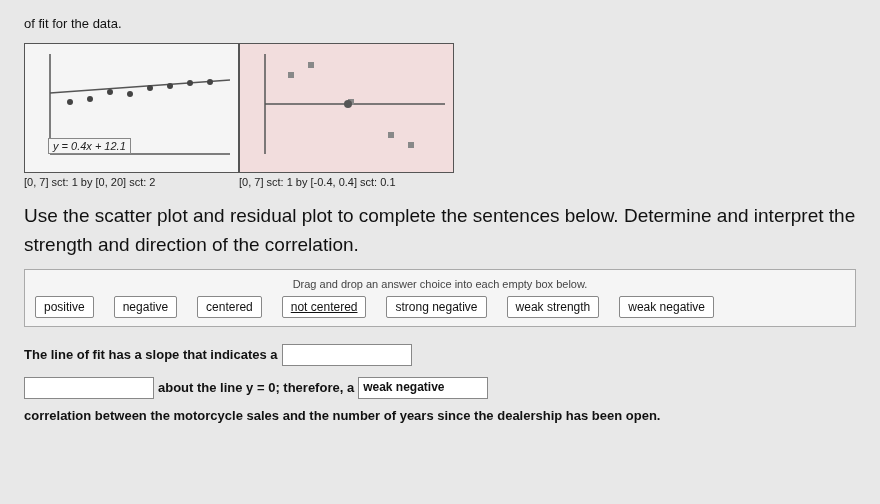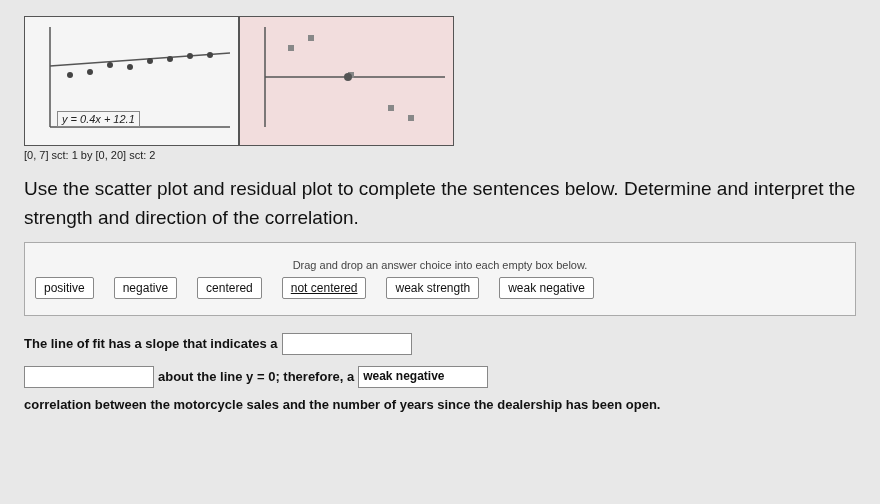--- a/index.html
+++ b/index.html
@@ -52,38 +52,38 @@
     }
     .plot-label {
       font-size: 11px;
       color: #222;
       margin-top: 3px;
     }
     
     .eq-label {
       position: absolute;
       bottom: 18px;
-      left: 32px;
+      left: 23px;
       background: #f5f5f5;
       border: 1px solid #888;
       padding: 1px 4px;
       font-size: 11px;
       color: #222;
       font-style: italic;
     }
     .instructions-text {
       font-size: 19px;
       color: #111;
       margin-bottom: 10px;
       line-height: 1.5;
     }
     .drag-drop-area {
       background: #f5f5f5;
       border: 1px solid #aaa;
-      padding: 16px 10px;
+      padding: 8px 10px;
       margin-bottom: 16px;
     }
     .drag-instruction {
       font-size: 11px;
       color: #444;
       margin-bottom: 6px;
       text-align: center;
     }
     .answer-chips {
       display: flex;
@@ -131,20 +131,21 @@
     .sentence-row {
       margin-bottom: 10px;
       font-weight: bold;
     }
   </style>
 </head>
 <body>
 
 <div class="main-container">
 
+  <p class="intro-text">of fit for the data.</p>
 
   <div class="plots-row">
 
     <div class="plot-container">
       <div class="plot-box plot-box-left">
         <svg width="215" height="130">
 
           <line x1="25" y1="10" x2="25" y2="110" stroke="#555" stroke-width="1.5"></line>
           <line x1="25" y1="110" x2="205" y2="110" stroke="#555" stroke-width="1.5"></line>
 
@@ -176,32 +177,34 @@
 
           <rect x="48" y="28" width="6" height="6" fill="#888"></rect>
           <rect x="68" y="18" width="6" height="6" fill="#888"></rect>
           <rect x="108" y="55" width="6" height="6" fill="#888"></rect>
           <rect x="148" y="88" width="6" height="6" fill="#888"></rect>
           <rect x="168" y="98" width="6" height="6" fill="#888"></rect>
 
           <circle cx="108" cy="60" r="4" fill="#555"></circle>
         </svg>
       </div>
+      <div class="plot-label">[0, 7] sct: 1 by [-0.4, 0.4] sct: 0.1</div>
     </div>
   </div>
 
   <p class="instructions-text">Use the scatter plot and residual plot to complete the sentences below. Determine and interpret the strength and direction of the correlation.</p>
 
   <div class="drag-drop-area">
     <div class="drag-instruction">Drag and drop an answer choice into each empty box below.</div>
     <div class="answer-chips">
       <div class="chip">positive</div>
       <div class="chip">negative</div>
       <div class="chip">centered</div>
       <div class="chip not-centered">not centered</div>
+      <div class="chip">strong negative</div>
       <div class="chip">weak strength</div>
       <div class="chip">weak negative</div>
     </div>
   </div>
 
   <div class="sentence-row fill-sentence">
     <span>The line of fit has a slope that indicates a</span>
     <span class="fill-box"></span>
   </div>
 

